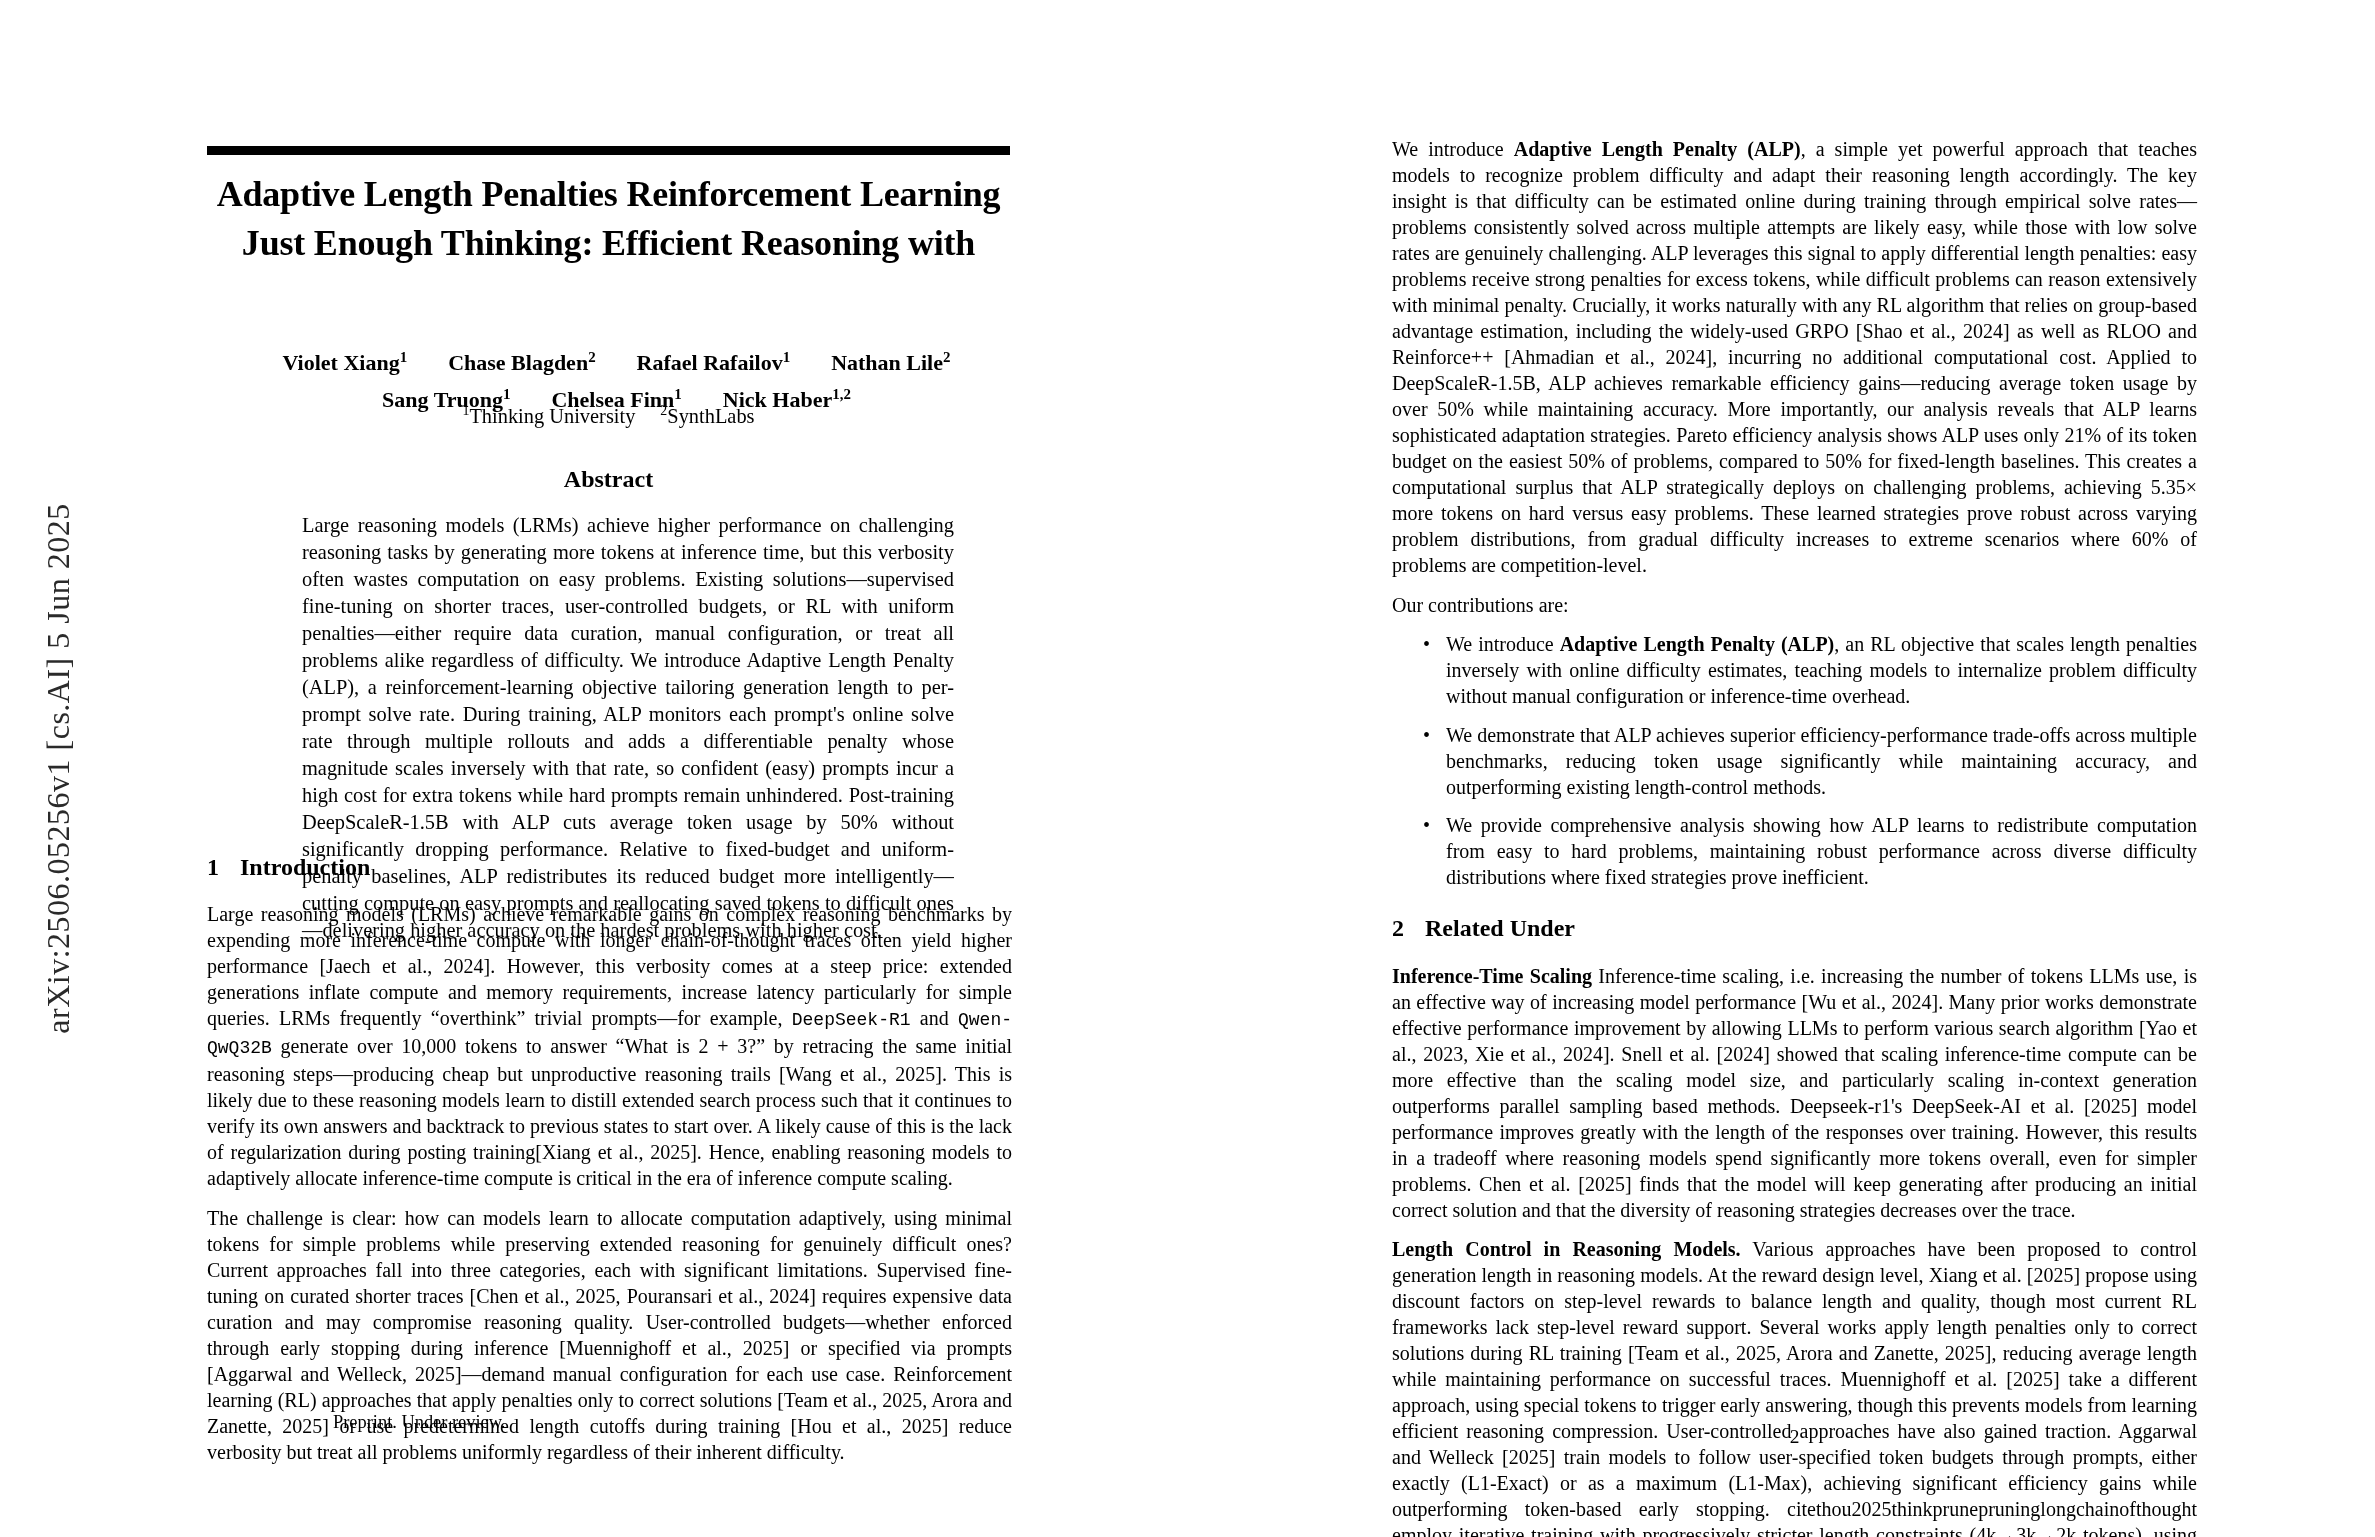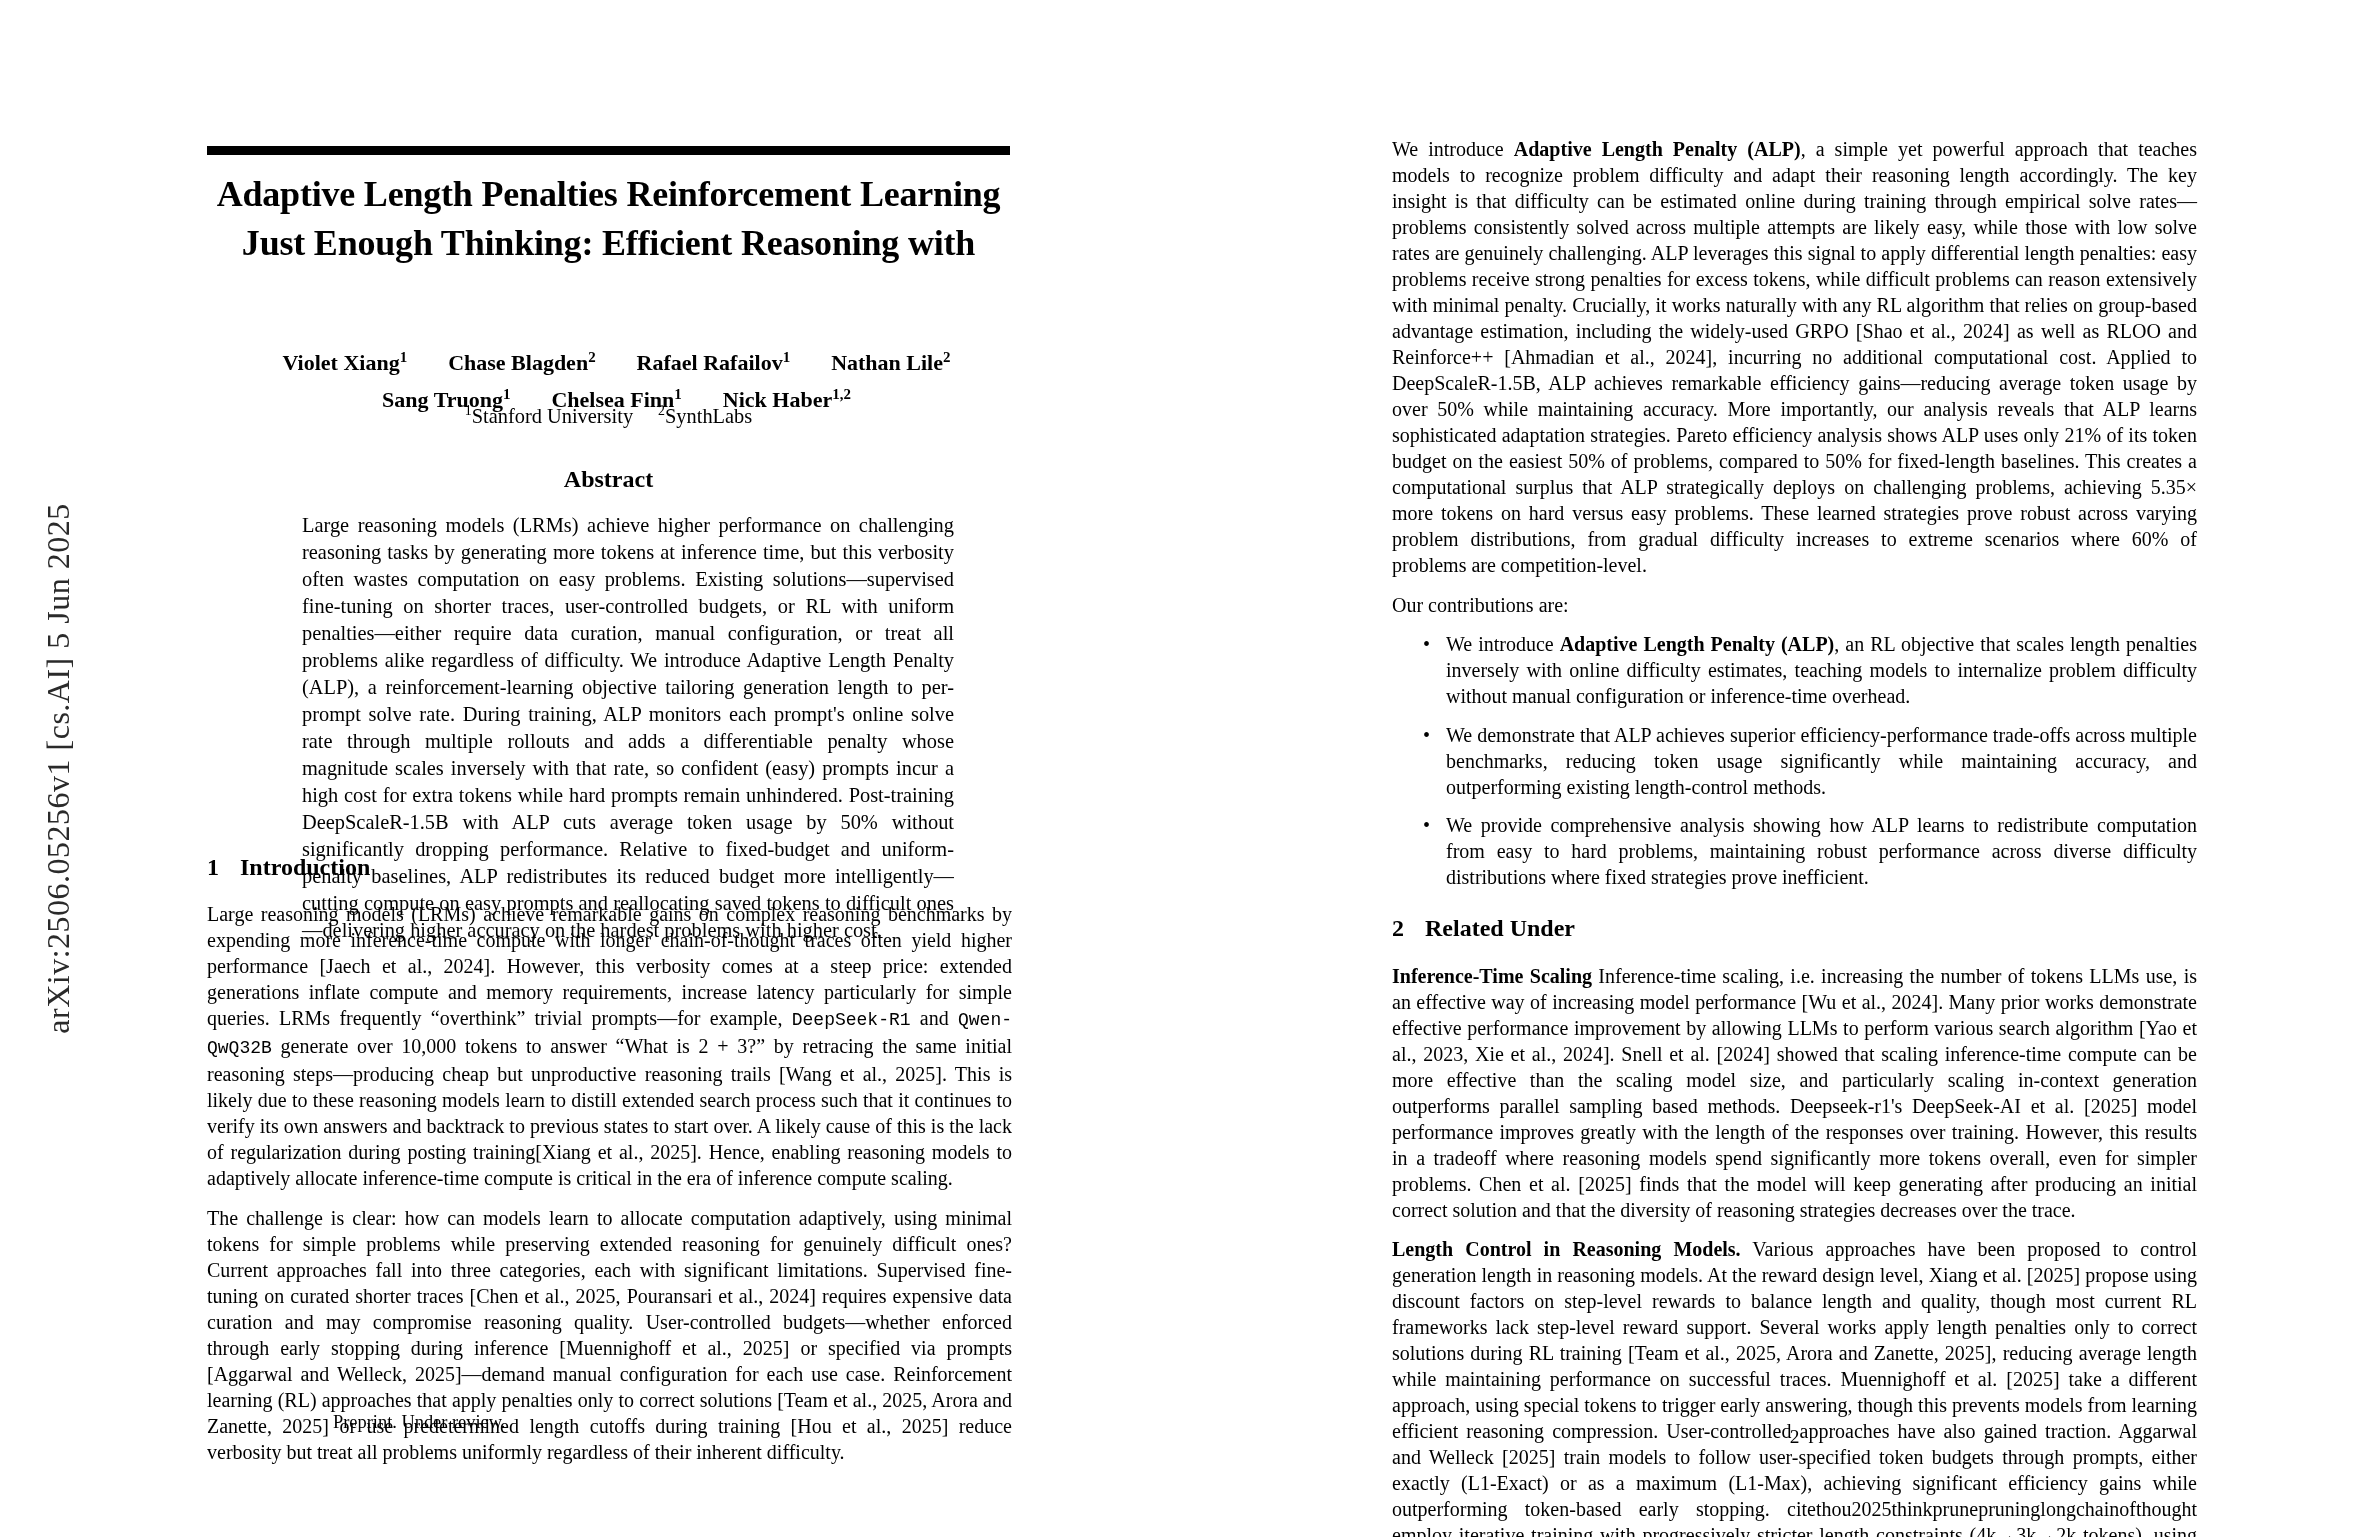--- a/index.html
+++ b/index.html
@@ -199,21 +199,21 @@
   <div id="author-block">
     <div>
       <span class="author-name"><span></span><span>Violet Xiang</span><span class="sup">1</span></span><span class="author-gap"></span><span class="author-name"><span>Chase Blagden</span><span class="sup">2</span></span><span class="author-gap"></span><span class="author-name"><span>Rafael Rafailov</span><span class="sup">1</span></span><span class="author-gap"></span><span class="author-name"><span>Nathan Lile</span><span class="sup">2</span></span>
     </div>
     <div>
       <span class="author-name"><span>Sang Truong</span><span class="sup">1</span></span><span class="author-gap"></span><span class="author-name"><span>Chelsea Finn</span><span class="sup">1</span></span><span class="author-gap"></span><span class="author-name"><span>Nick Haber</span><span class="sup">1,2</span></span>
     </div>
   </div>
 
   <div id="affiliations">
-    <span><span class="sup">1</span><span>Stanford University</span></span><span class="aff-gap"></span><span><span class="sup">2</span><span>SynthLabs</span></span>
+    <span><span class="sup">1</span><span>Thinking University</span></span><span class="aff-gap"></span><span><span class="sup">2</span><span>SynthLabs</span></span>
   </div>
 
   <div id="abstract-heading">Abstract</div>
   <div id="abstract-body">Large reasoning models (LRMs) achieve higher performance on challenging reasoning tasks by generating more tokens at inference time, but this verbosity often wastes computation on easy problems. Existing solutions—supervised fine-tuning on shorter traces, user-controlled budgets, or RL with uniform penalties—either require data curation, manual configuration, or treat all problems alike regardless of difficulty. We introduce Adaptive Length Penalty (ALP), a reinforcement-learning objective tailoring generation length to per-prompt solve rate. During training, ALP monitors each prompt's online solve rate through multiple rollouts and adds a differentiable penalty whose magnitude scales inversely with that rate, so confident (easy) prompts incur a high cost for extra tokens while hard prompts remain unhindered. Post-training DeepScaleR-1.5B with ALP cuts average token usage by 50% without significantly dropping performance. Relative to fixed-budget and uniform-penalty baselines, ALP redistributes its reduced budget more intelligently—cutting compute on easy prompts and reallocating saved tokens to difficult ones—delivering higher accuracy on the hardest problems with higher cost.</div>
 
   <div class="column" id="left-column" style="top: 854px;">
     <div class="section-heading">
       <span class="num">1</span><span>Introduction</span>
     </div>
 

